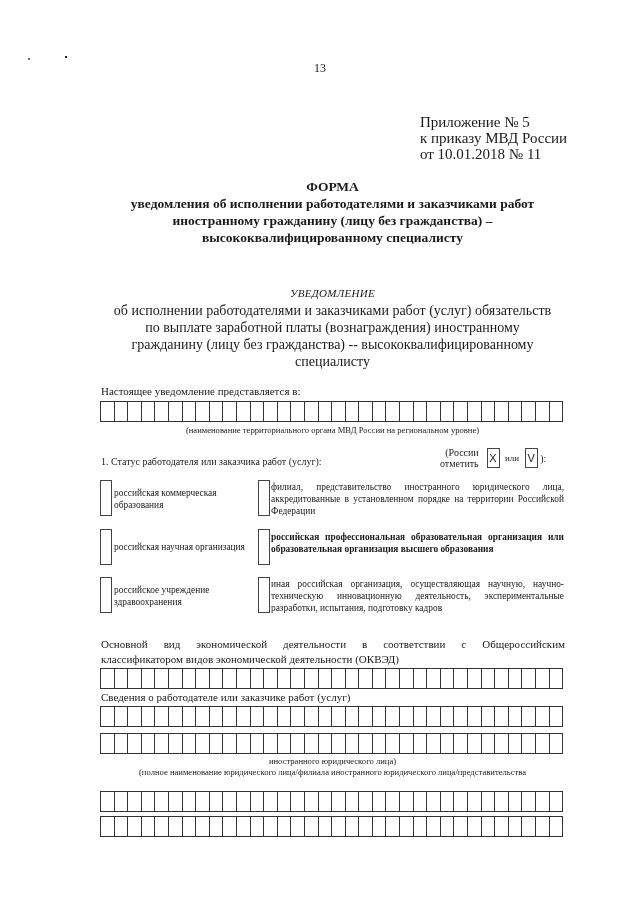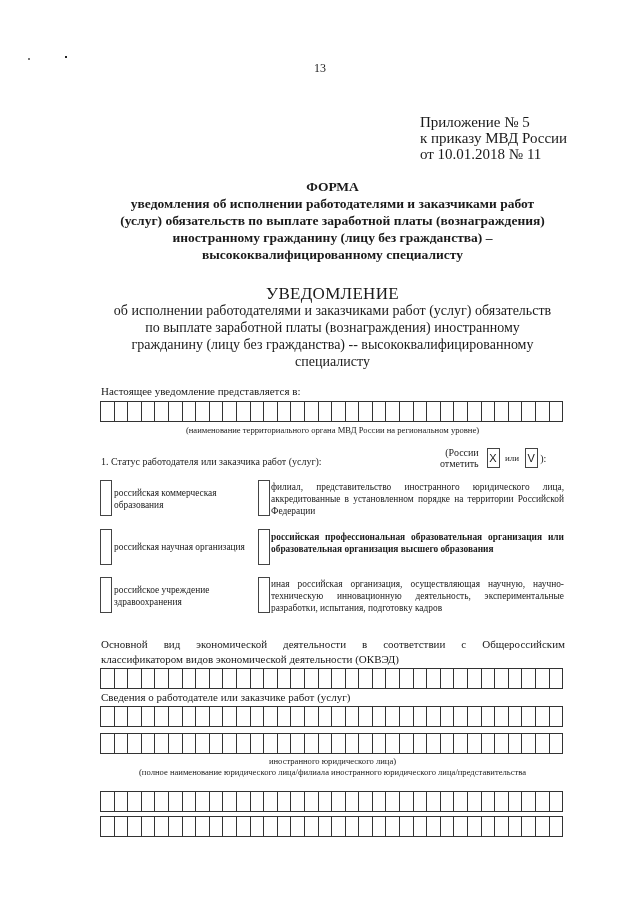--- a/index.html
+++ b/index.html
@@ -6,21 +6,21 @@
   body { width:640px; height:905px; position:relative; overflow:hidden;
          font-family:"Liberation Serif", "DejaVu Serif", serif; color:#1a1a1a; }
   .abs { position:absolute; }
   .dot { position:absolute; width:2px; height:2px; background:#777; }
   .page-num { left:0; width:640px; top:61px; text-align:center; font-size:12px; }
   .appendix { left:420px; top:114px; font-size:15px; line-height:16px; }
   .form-title { left:100px; width:465px; top:178px; text-align:center; font-weight:bold;
                 font-size:13.5px; line-height:17px; }
   .notice-title { left:100px; width:465px; top:285px; text-align:center;
                   font-size:14px; line-height:17px; }
-  .notice-title .big { font-size:17px; letter-spacing:0.3px; }
+  .notice-title .big { font-size:11px; letter-spacing:0.3px;font-style:italic; }
   .label { font-size:11px; line-height:15px; }
   .grid { position:absolute; display:flex; height:21px; border-left:1px solid #333; }
   .grid .cell { width:12.6px; height:19px; border:1px solid #333; border-left:none; box-sizing:content-box; }
   .caption { font-size:8.6px; text-align:center; line-height:11px; }
   .chk { position:absolute; width:10px; height:34px; border:1px solid #444; }
   .opt { position:absolute; font-size:9.4px; line-height:12px; }
   .opt.just { text-align:justify; text-align-last:left; }
   .markbox { display:inline-block; width:11px; height:18px; border:1px solid #444; text-align:center;
              font-family:"Liberation Sans", sans-serif; font-size:11px; line-height:18px; vertical-align:middle; }
   .hint { left:440px; top:447px; font-size:10px; line-height:11px; }
@@ -37,21 +37,20 @@
 
 <div class="abs appendix">
   <div>Приложение № 5</div>
   <div>к приказу МВД России</div>
   <div>от 10.01.2018 № 11</div>
 </div>
 
 <div class="abs form-title">
   <div>ФОРМА</div>
   <div>уведомления об исполнении работодателями и заказчиками работ</div>
-  <div>(услуг) обязательств по выплате заработной платы (вознаграждения)</div>
   <div>иностранному гражданину (лицу без гражданства) –</div>
   <div>высококвалифицированному специалисту</div>
 </div>
 
 <div class="abs notice-title">
   <div class="big">УВЕДОМЛЕНИЕ</div>
   <div>об исполнении работодателями и заказчиками работ (услуг) обязательств</div>
   <div>по выплате заработной платы (вознаграждения) иностранному</div>
   <div>гражданину (лицу без гражданства) -- высококвалифицированному</div>
   <div>специалисту</div>

